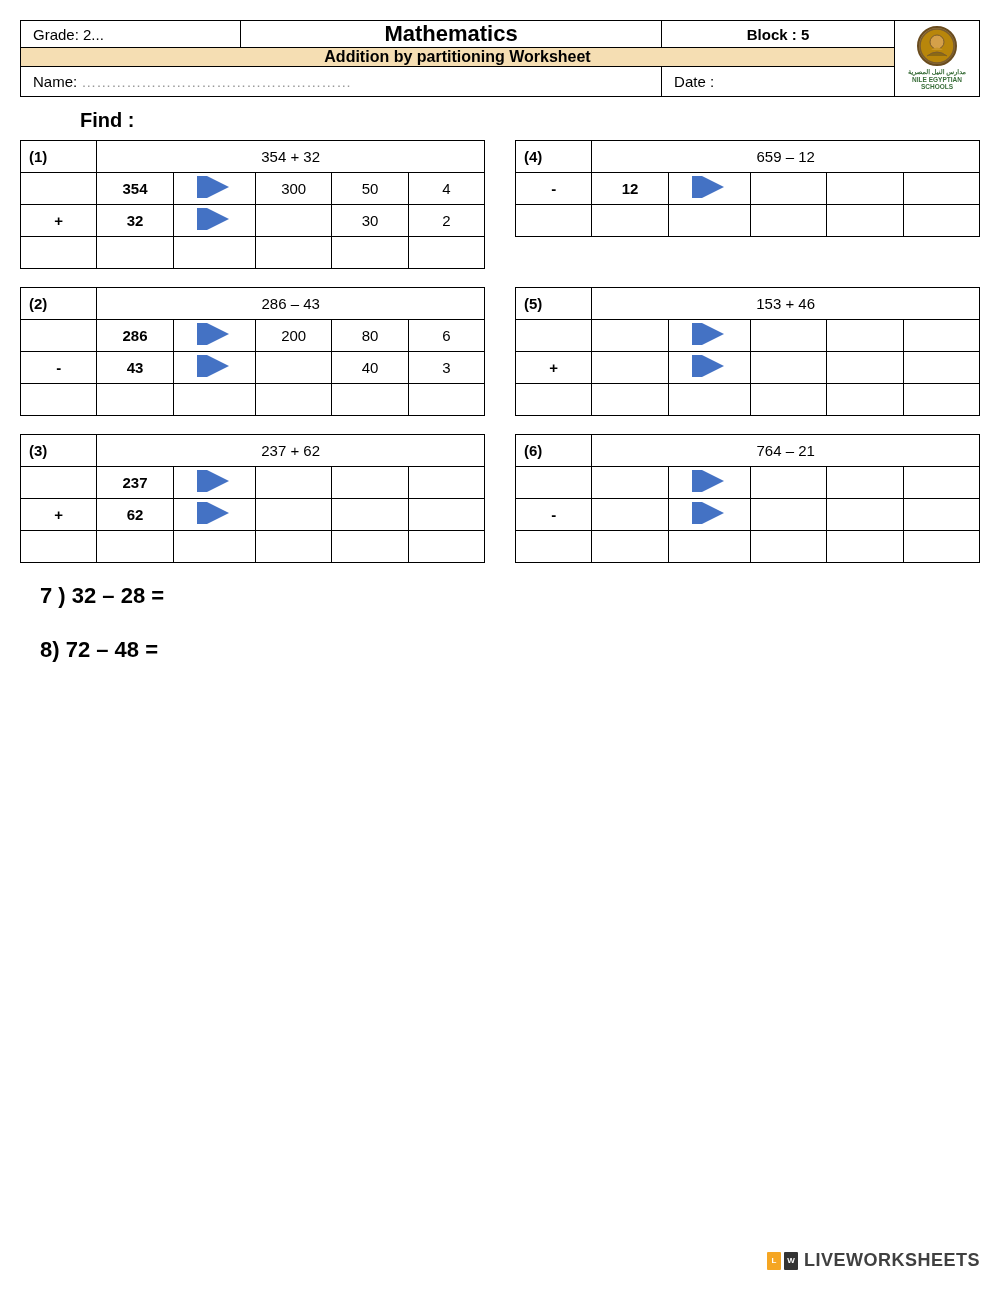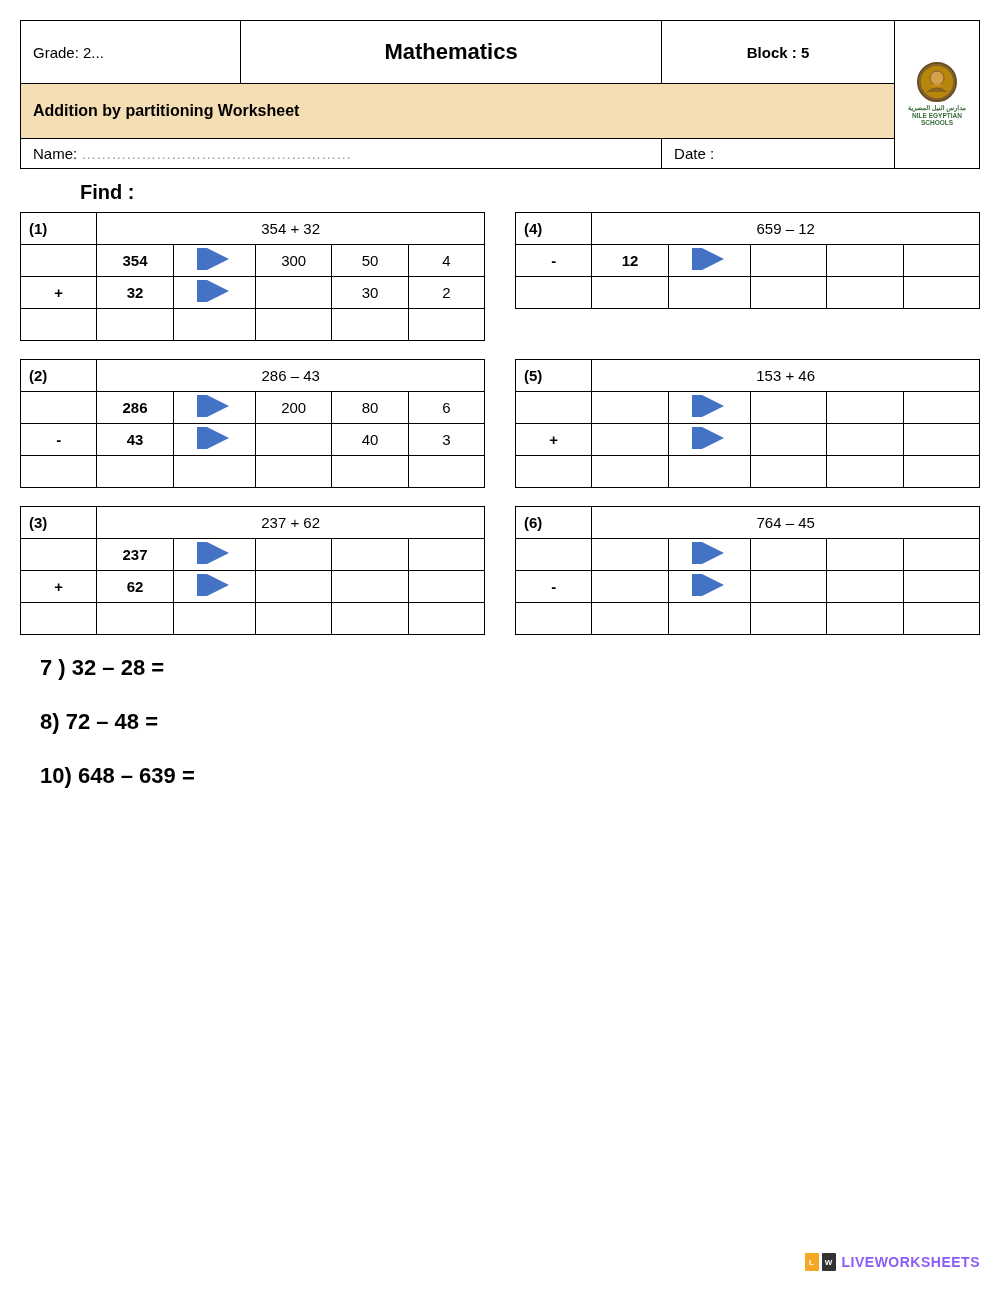--- a/index.html
+++ b/index.html
@@ -11,25 +11,26 @@
       padding: 20px;
       color: #000;
     }
     .header-table {
       width: 100%;
       border-collapse: collapse;
       border: 1.5px solid #000;
     }
     .header-table td {
       border: 1.5px solid #000;
-      padding: 18px 12px;
+      padding: 0 12px;
       font-size: 15px;
     }
     .header-title-row td {
       background: #f5deb3;
+      text-align: center;
       font-weight: bold;
       font-size: 16px;
       border: 1.5px solid #000;
     }
     .logo-cell {
       width: 80px;
       text-align: center;
       vertical-align: middle;
       border: 1.5px solid #000;
       background: #fff;
@@ -427,21 +428,21 @@
       </tr>
     </tbody>
       </table>
   </div>
 
   <div class="problem-container">
     <table class="problem-table">
       <tbody>
           <tr>
         <td class="num-label">(6)</td>
-        <td colspan="5" class="problem-header">764 – 45</td>
+        <td colspan="5" class="problem-header">764 – 21</td>
       </tr>
       <tr>
         <td></td>
         <td></td>
         <td class="arrow-cell">
           <svg width="34" height="22">
                 <defs>
                   <marker id="ah11" markerWidth="7" markerHeight="7" refX="6" refY="3.5" orient="auto">
                     <path d="M0,0 L7,3.5 L0,7 Z" fill="#4472c4"></path>
                   </marker>
@@ -479,22 +480,21 @@
         <td></td>
       </tr>
     </tbody>
       </table>
   </div>
 </div>
 
 <div class="simple-problems">
   <div class="simple-problem">7 ) 32 – 28 =</div>
   <div class="simple-problem">8) 72 – 48 =</div>
-  <div class="simple-problem">10) 648 – 639 =</div>
 </div>
 
 <div style="position:absolute; bottom:20px; right:20px; display:flex; align-items:center; gap:6px;">
   <div style="display:flex; gap:3px;">
     <div style="background:#f5a623; width:14px; height:18px; display:flex; align-items:center; justify-content:center; font-size:8px; color:#fff; font-weight:bold; border-radius:1px;">L</div>
     <div style="background:#333; width:14px; height:18px; display:flex; align-items:center; justify-content:center; font-size:8px; color:#fff; font-weight:bold; border-radius:1px;">W</div>
   </div>
-  <span style="font-size:14px; font-weight:bold; color:#8b5cf6; letter-spacing:0.5px;">LIVEWORKSHEETS</span>
+  <span style="font-size:18px; font-weight:bold; color:#404040; letter-spacing:0.5px;">LIVEWORKSHEETS</span>
 </div>
 
 </body></html>

